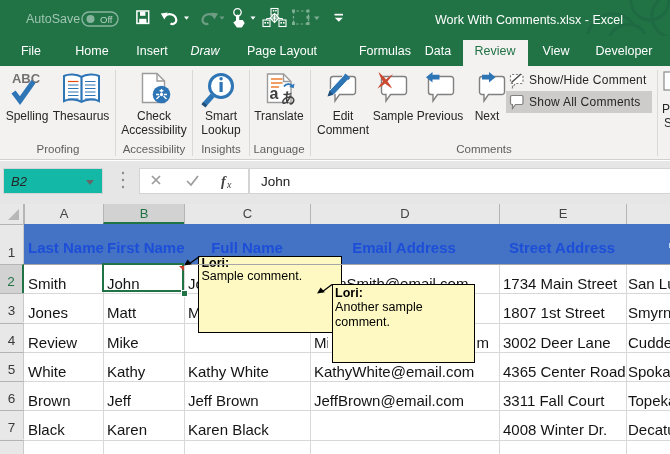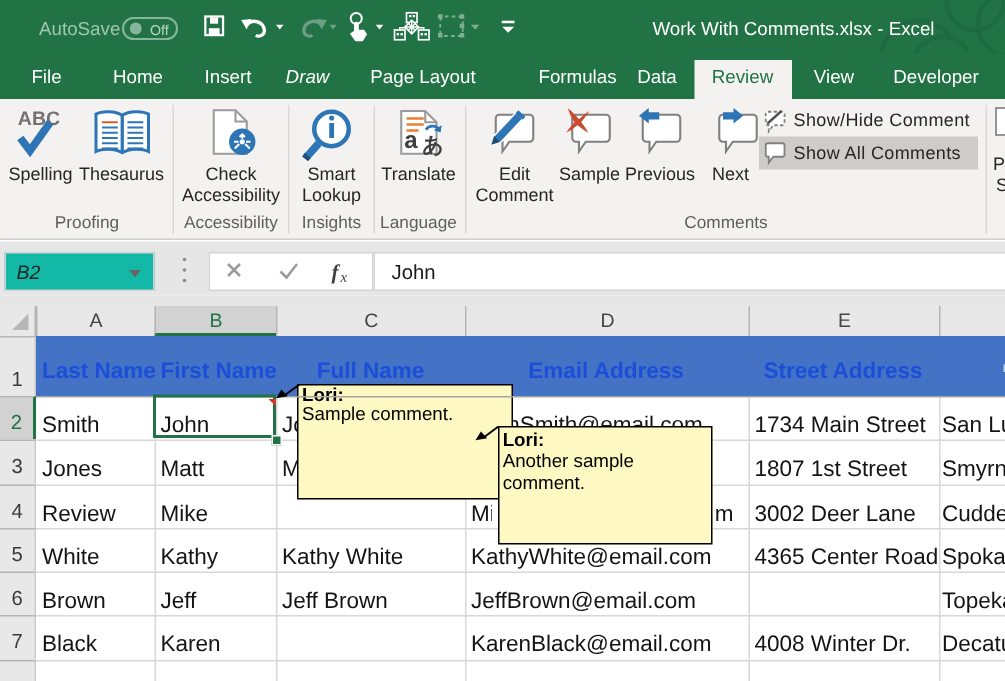--- a/index.html
+++ b/index.html
@@ -336,24 +336,25 @@
   <div class="ctext" style="left:28px;top:165.8px;">White</div>
   <div class="ctext" style="left:107px;top:165.8px;">Kathy</div>
   <div class="ctext" style="left:188px;top:165.8px;">Kathy White</div>
   <div class="ctext" style="left:314px;top:165.8px;">KathyWhite@email.com</div>
   <div class="ctext" style="left:503px;top:165.8px;">4365 Center Road</div>
   <div class="ctext" style="left:628px;top:165.8px;">Spokane</div>
   <div class="ctext" style="left:28px;top:195px;">Brown</div>
   <div class="ctext" style="left:107px;top:195px;">Jeff</div>
   <div class="ctext" style="left:188px;top:195px;">Jeff Brown</div>
   <div class="ctext" style="left:314px;top:195px;">JeffBrown@email.com</div>
+  <div class="ctext" style="left:503px;top:195px;">3311 Fall Court</div>
   <div class="ctext" style="left:628px;top:195px;">Topeka</div>
   <div class="ctext" style="left:28px;top:224.3px;">Black</div>
   <div class="ctext" style="left:107px;top:224.3px;">Karen</div>
-  <div class="ctext" style="left:314px;top:224.3px;">KarenBlack@email.com</div>
+  <div class="ctext" style="left:188px;top:224.3px;">Karen Black</div>
   <div class="ctext" style="left:503px;top:224.3px;">4008 Winter Dr.</div>
   <div class="ctext" style="left:628px;top:224.3px;">Decatur</div>
 
   <div style="position:absolute;left:102px;top:66px;width:82px;height:28.5px;border:2px solid #217346;box-sizing:border-box;"></div>
   <div style="position:absolute;left:181px;top:93px;width:5px;height:5px;background:#217346;border:1px solid #fff;"></div>
 
   <div style="position:absolute;left:179px;top:69px;width:5px;height:5px;background:#d03a2b;clip-path:polygon(0 0,100% 0,100% 100%);"></div>
 
   <div class="cbox" style="left:198.4px;top:59.4px;width:144px;height:76.5px;z-index:10;">
     <div style="position:absolute;left:2px;top:-1.5px;font-weight:bold;">Lori:</div>

